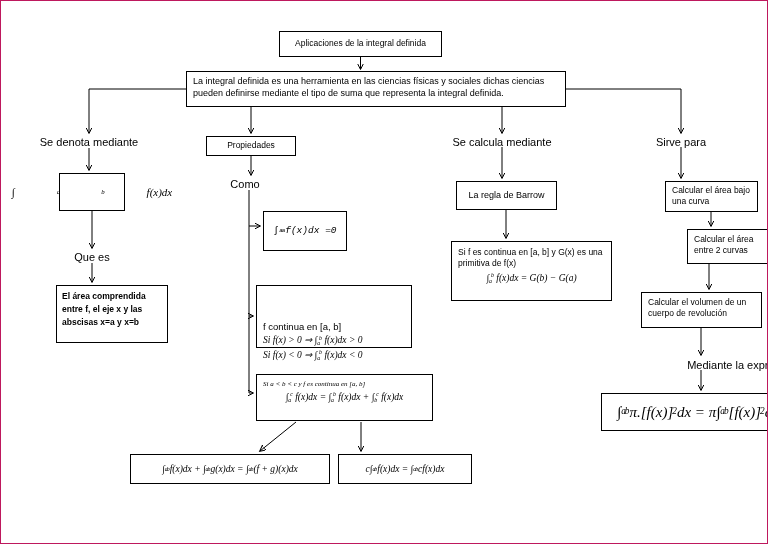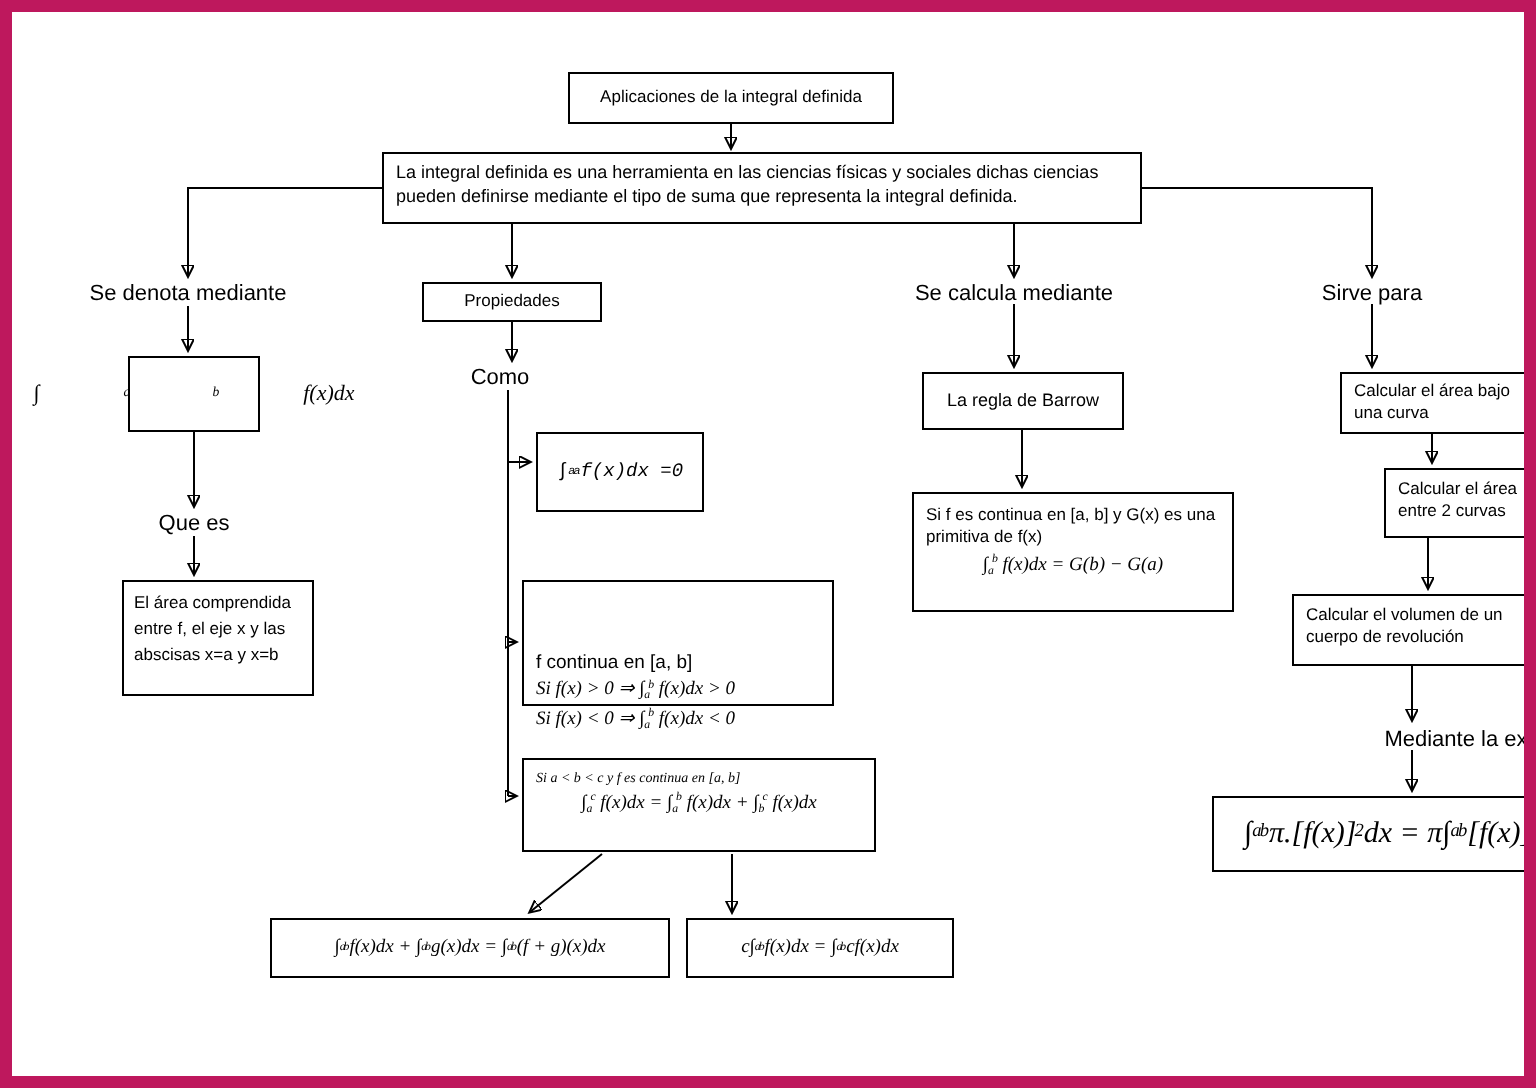--- a/index.html
+++ b/index.html
@@ -6,21 +6,21 @@
   body {
     width: 768px; height: 544px;
     background: #ffffff;
     font-family: "Liberation Sans", sans-serif;
     color: #000;
   }
   .canvas {
     position: relative;
     width: 768px; height: 544px;
     background: #ffffff;
-    border: 6px solid #be185d;
+    border: 1px solid #be185d;
     box-sizing: border-box;
     overflow: hidden;
   }
   svg.connectors { position: absolute; left: 0; top: 0; width: 768px; height: 544px; }
   svg.connectors path { stroke: #000; stroke-width: 1; fill: none; }
   .box {
     position: absolute;
     border: 1px solid #000;
     background: #fff;
     box-sizing: border-box;
@@ -85,21 +85,21 @@
   <div class="box ctr" style="left:278px; top:30px; width:163px; height:26px;">Aplicaciones de la integral definida</div>
 
   <div class="box" style="left:185px; top:70px; width:380px; height:36px; font-size:9px; padding:4px 6px;">La integral definida es una herramienta  en las ciencias físicas y sociales dichas ciencias pueden definirse mediante el tipo de suma que representa la integral definida.</div>
 
   <span class="lbl" style="left:88px; top:135px;">Se denota mediante</span>
 
   <div class="box ctr fx" style="left:58px; top:172px; width:66px; height:38px; font-size:11px;gap:42px;">∫<sub>a</sub><sup>b</sup> f(x)dx</div>
 
   <span class="lbl" style="left:91px; top:250px;">Que es</span>
 
-  <div class="box" style="left:55px; top:284px; width:96px; height:58px; line-height:1.55; padding:4px 5px;">El área comprendida entre f, el eje x y las abscisas x=a  y  x=b</div>
+  <div class="box" style="left:55px; top:284px; width:112px; height:58px; line-height:1.55; padding:4px 5px;font-weight:bold;">El área comprendida entre f, el eje x y las abscisas x=a  y  x=b</div>
 
   <div class="box ctr" style="left:205px; top:135px; width:90px; height:20px;">Propiedades</div>
 
   <span class="lbl" style="left:244px; top:177px;">Como</span>
 
   <div class="box ctr fx" style="left:262px; top:210px; width:84px; height:40px;font-family:Liberation Mono, monospace;">∫<sub>a</sub><sup>a</sup> f(x)dx =0</div>
 
   <div class="box" style="left:255px; top:284px; width:156px; height:63px; padding:4px 6px;">
     <div class="sign-title">f continua en [a, b]</div>
     <div class="fx">Si  f(x) &gt; 0 ⇒ ∫<sub>a</sub><sup>b</sup> f(x)dx &gt; 0</div>

